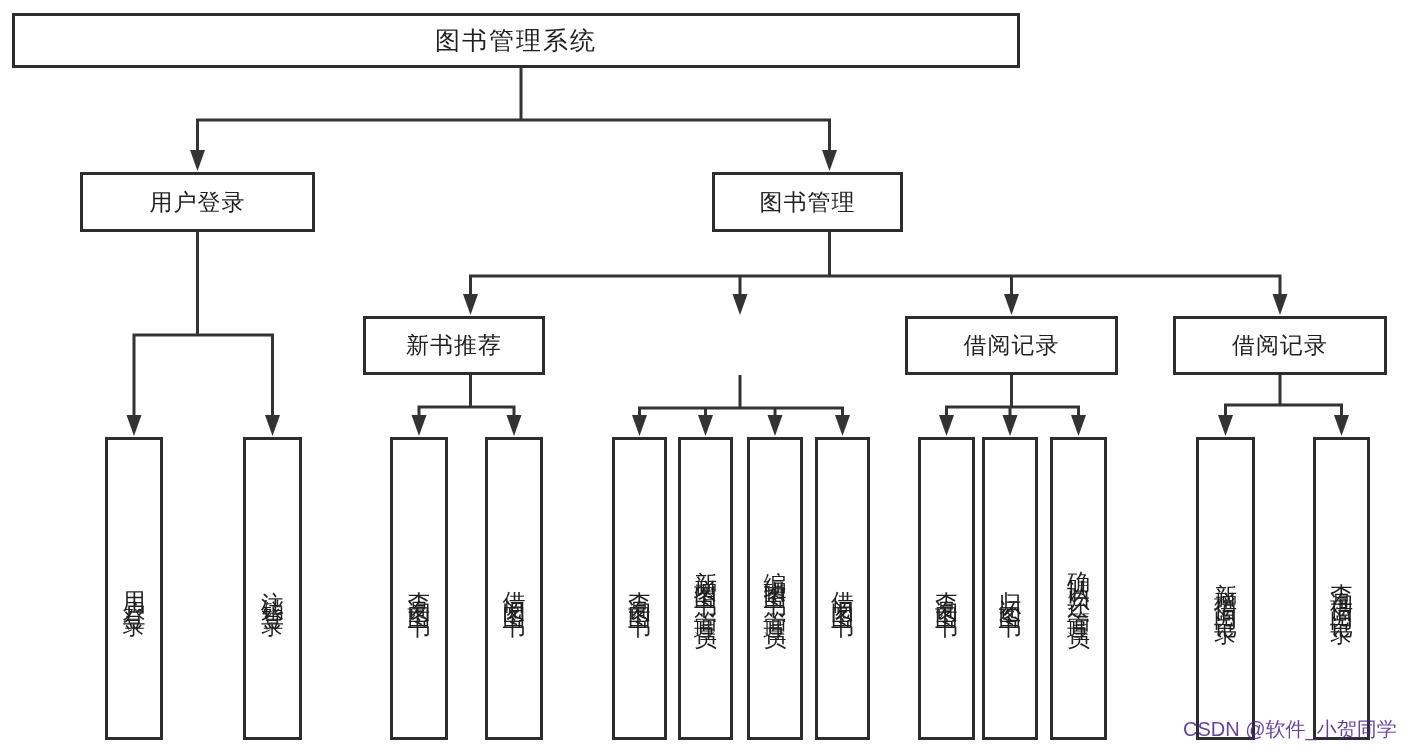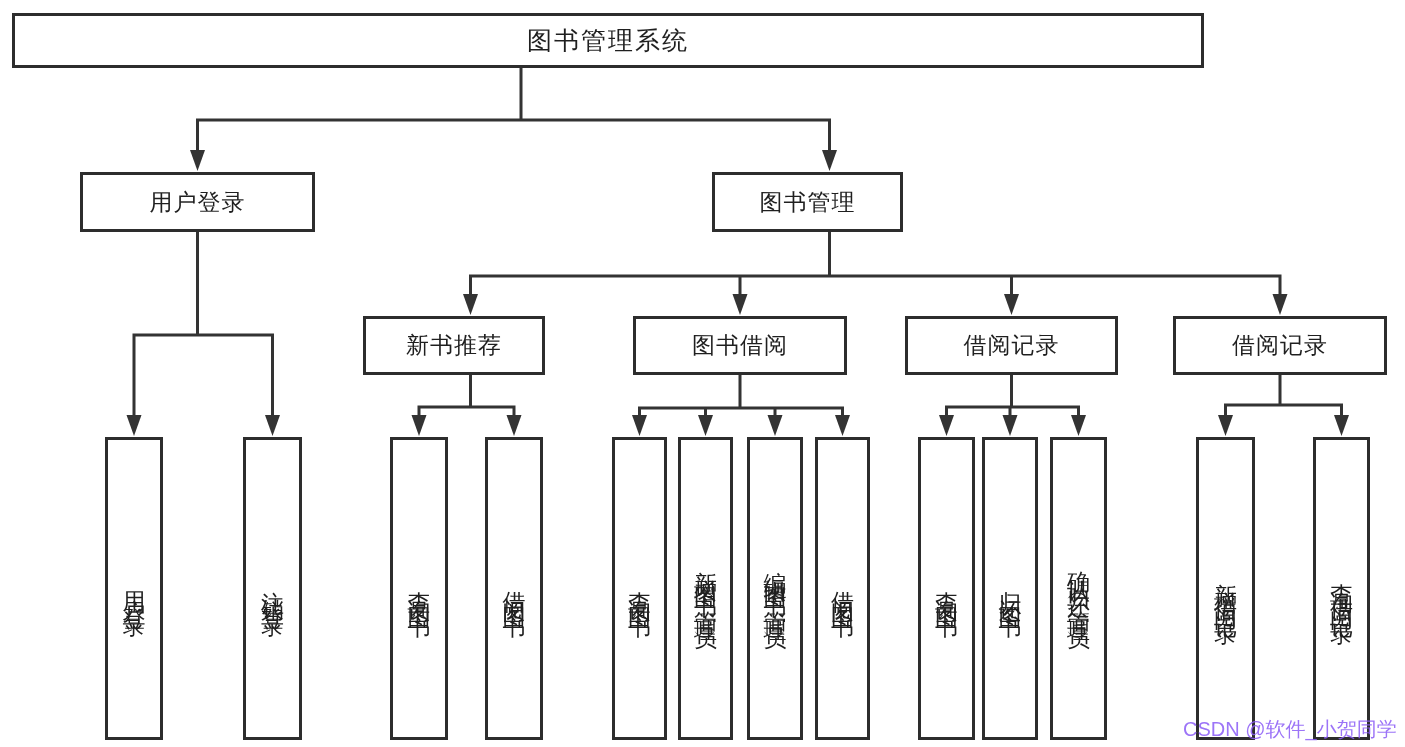--- a/index.html
+++ b/index.html
@@ -46,21 +46,21 @@
     text-orientation: mixed;
     font-size: 23px;
     letter-spacing: 8px;
     line-height: 1;
   }
   .watermark {
     position: absolute;
     left: 1183px;
     top: 716px;
     font-size: 20px;
-    color: #8b5cf6;
+    color: #4c1d95;
     opacity: 0.85;
     white-space: nowrap;
     z-index: 5;
   }
 </style>
 </head>
 <body>
 
 <div class="canvas">
 
@@ -114,27 +114,26 @@
       <polygon points="767.5,415 782.5,415 775,436"></polygon>
       <polygon points="835,415 850,415 842.5,436"></polygon>
       <polygon points="939,415 954,415 946.5,436"></polygon>
       <polygon points="1002.5,415 1017.5,415 1010,436"></polygon>
       <polygon points="1071,415 1086,415 1078.5,436"></polygon>
       <polygon points="1218,415 1233,415 1225.5,436"></polygon>
       <polygon points="1334,415 1349,415 1341.5,436"></polygon>
     </g>
   </svg>
 
-  <div class="box hbox rootbox" style="left:12px; top:13px; width:1192px; height:55px;">图书管理系统</div>
+  <div class="box hbox rootbox" style="left:12px; top:13px; width:1008px; height:55px;">图书管理系统</div>
 
   <div class="box hbox" style="left:80px; top:172px; width:235px; height:60px;">用户登录</div>
   <div class="box hbox" style="left:712px; top:172px; width:191px; height:60px;">图书管理</div>
 
   <div class="box hbox" style="left:363px; top:316px; width:182px; height:59px;">新书推荐</div>
-  <div class="box hbox" style="left:633px; top:316px; width:214px; height:59px;">图书借阅</div>
   <div class="box hbox" style="left:905px; top:316px; width:213px; height:59px;">借阅记录</div>
   <div class="box hbox" style="left:1173px; top:316px; width:214px; height:59px;">借阅记录</div>
 
   <div class="box vbox" style="left:105px; top:437px; width:58px; height:303px;">用户登录</div>
   <div class="box vbox" style="left:243px; top:437px; width:59px; height:303px;">注销登录</div>
 
   <div class="box vbox" style="left:390px; top:437px; width:58px; height:303px;">查询图书</div>
   <div class="box vbox" style="left:485px; top:437px; width:58px; height:303px;">借阅图书</div>
 
   <div class="box vbox" style="left:612px; top:437px; width:55px; height:303px;">查询图书</div>

